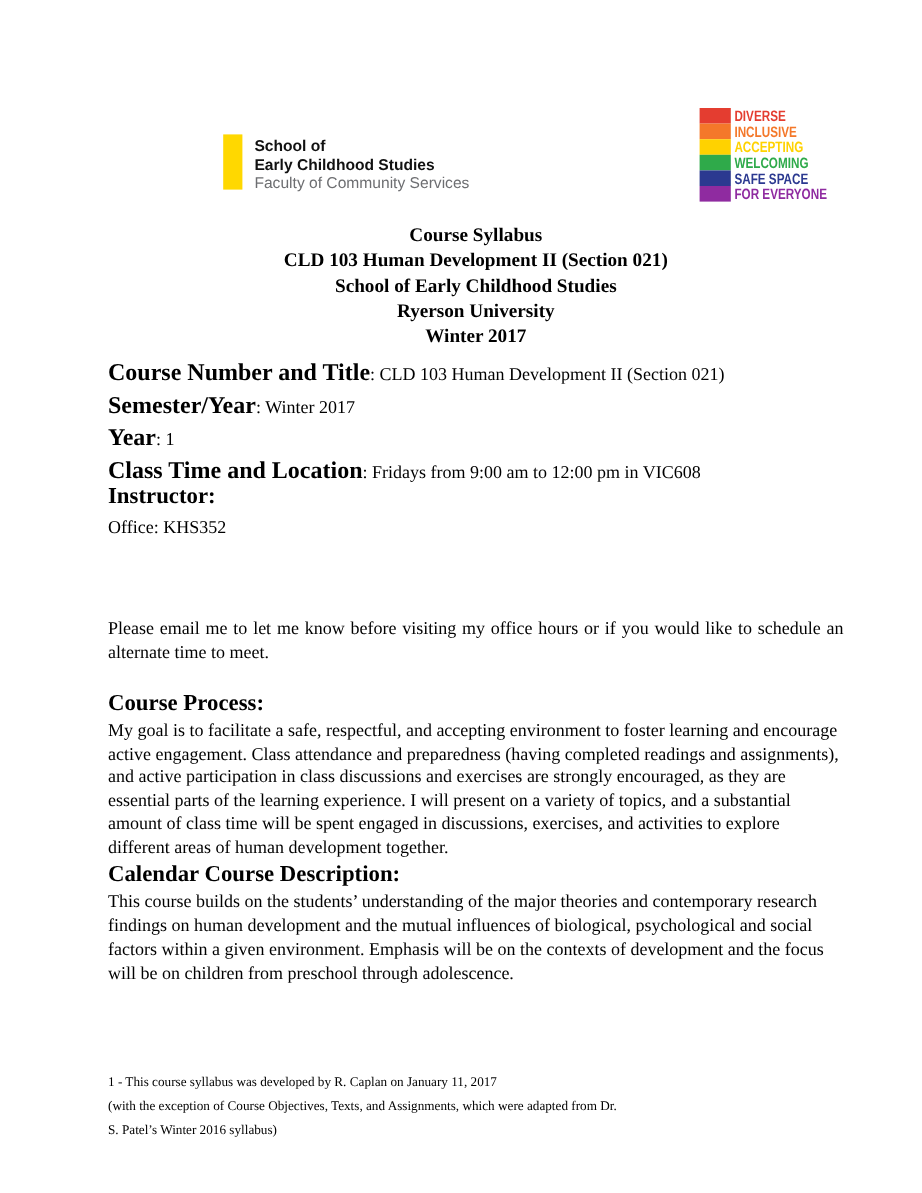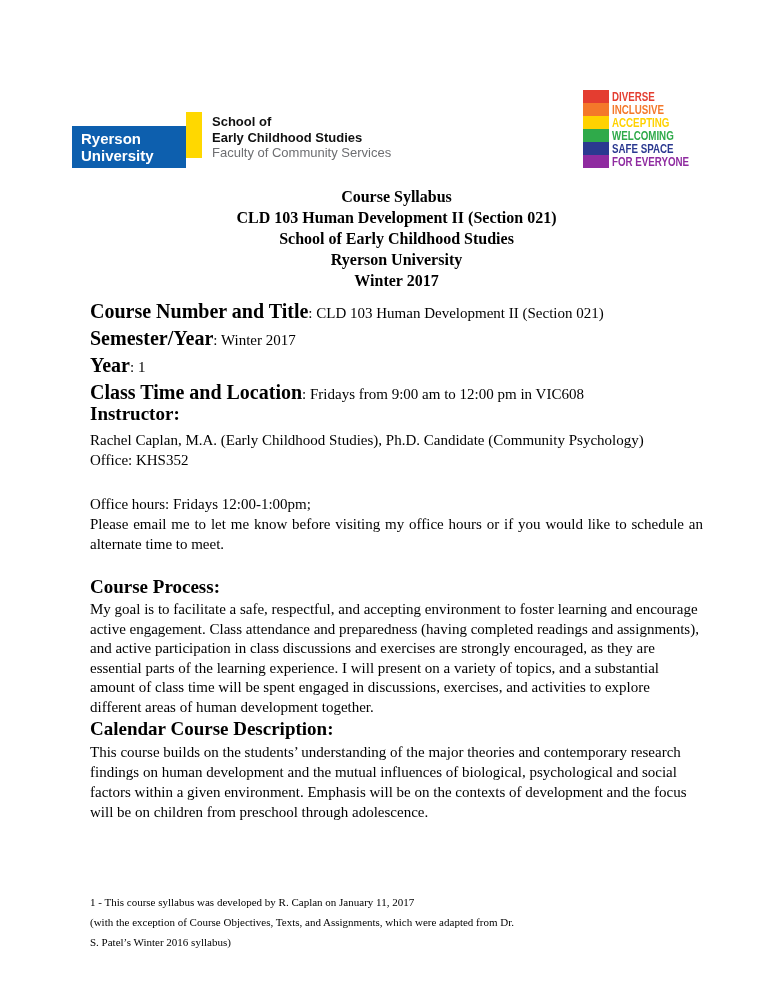--- a/index.html
+++ b/index.html
@@ -50,24 +50,20 @@
   
   .footnote{position:absolute;left:90px;right:65px;top:892px;font-size:11px;line-height:20px;}
 </style>
 </head>
 <body>
 
 <div class="page">
 
   <div class="logo-wrap">
     <div class="logo-yellow" style="background-color: rgb(255, 216, 0);"></div>
-    <div class="logo-blue" style="background-color: rgb(13, 95, 174);">
-      <div>Ryerson</div>
-      <div>University</div>
-    </div>
     <div class="logo-school">
       <div class="b">School of</div>
       <div class="b">Early Childhood Studies</div>
       <div class="g">Faculty of Community Services</div>
     </div>
   </div>
 
   <div class="badge">
     <div class="badge-row">
       <span class="badge-swatch" style="background-color: rgb(228, 61, 48);"></span>
@@ -113,27 +109,26 @@
     <div class="meta-row">
       <span class="meta-label">Year</span><span class="meta-sep">: </span><span class="meta-value">1</span>
     </div>
     <div class="meta-row">
       <span class="meta-label">Class Time and Location</span><span class="meta-sep">: </span><span class="meta-value">Fridays from 9:00 am to 12:00 pm in VIC608</span>
     </div>
   </div>
 
   <div class="instructor">
     <h2 class="sec-heading">Instructor:</h2>
-    <p class="body-text">Rachel Caplan, M.A. (Early Childhood Studies), Ph.D. Candidate (Community Psychology)</p>
     <p class="body-text">Office: KHS352</p>
   </div>
 
   <div class="office-hours">
     <p class="body-text">
-      <span>Office hours: Fridays 12:00-1:00pm;</span><br>
+      <br>
       <span class="underline">Please email me to let me know before visiting my office hours</span><span> or if you would like to schedule an alternate time to meet.</span>
     </p>
   </div>
 
   <div class="course-process">
     <h2 class="sec-heading">Course Process:</h2>
     <p class="body-text">My goal is to facilitate a safe, respectful, and accepting environment to foster learning and encourage active engagement. Class attendance and preparedness (having completed readings and assignments), and active participation in class discussions and exercises are strongly encouraged, as they are essential parts of the learning experience. I will present on a variety of topics, and a substantial amount of class time will be spent engaged in discussions, exercises, and activities to explore different areas of human development together.</p>
   </div>
 
   <div class="calendar">

